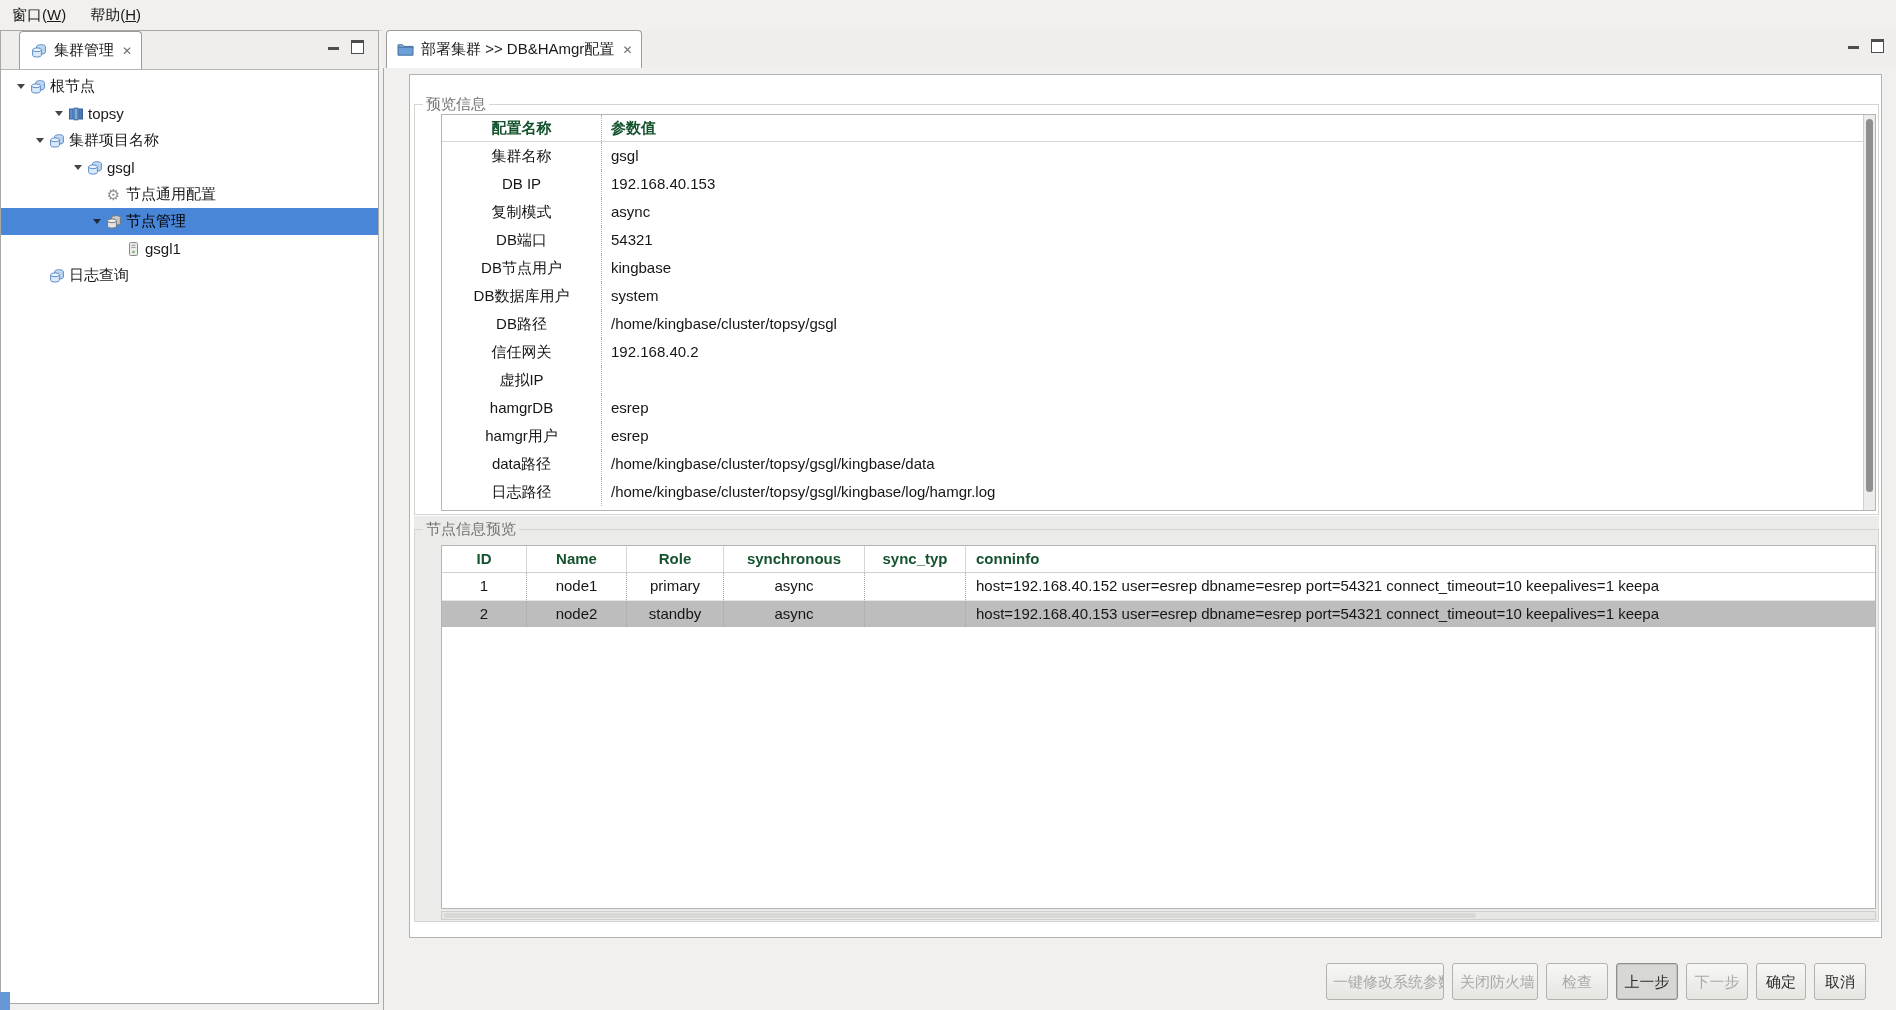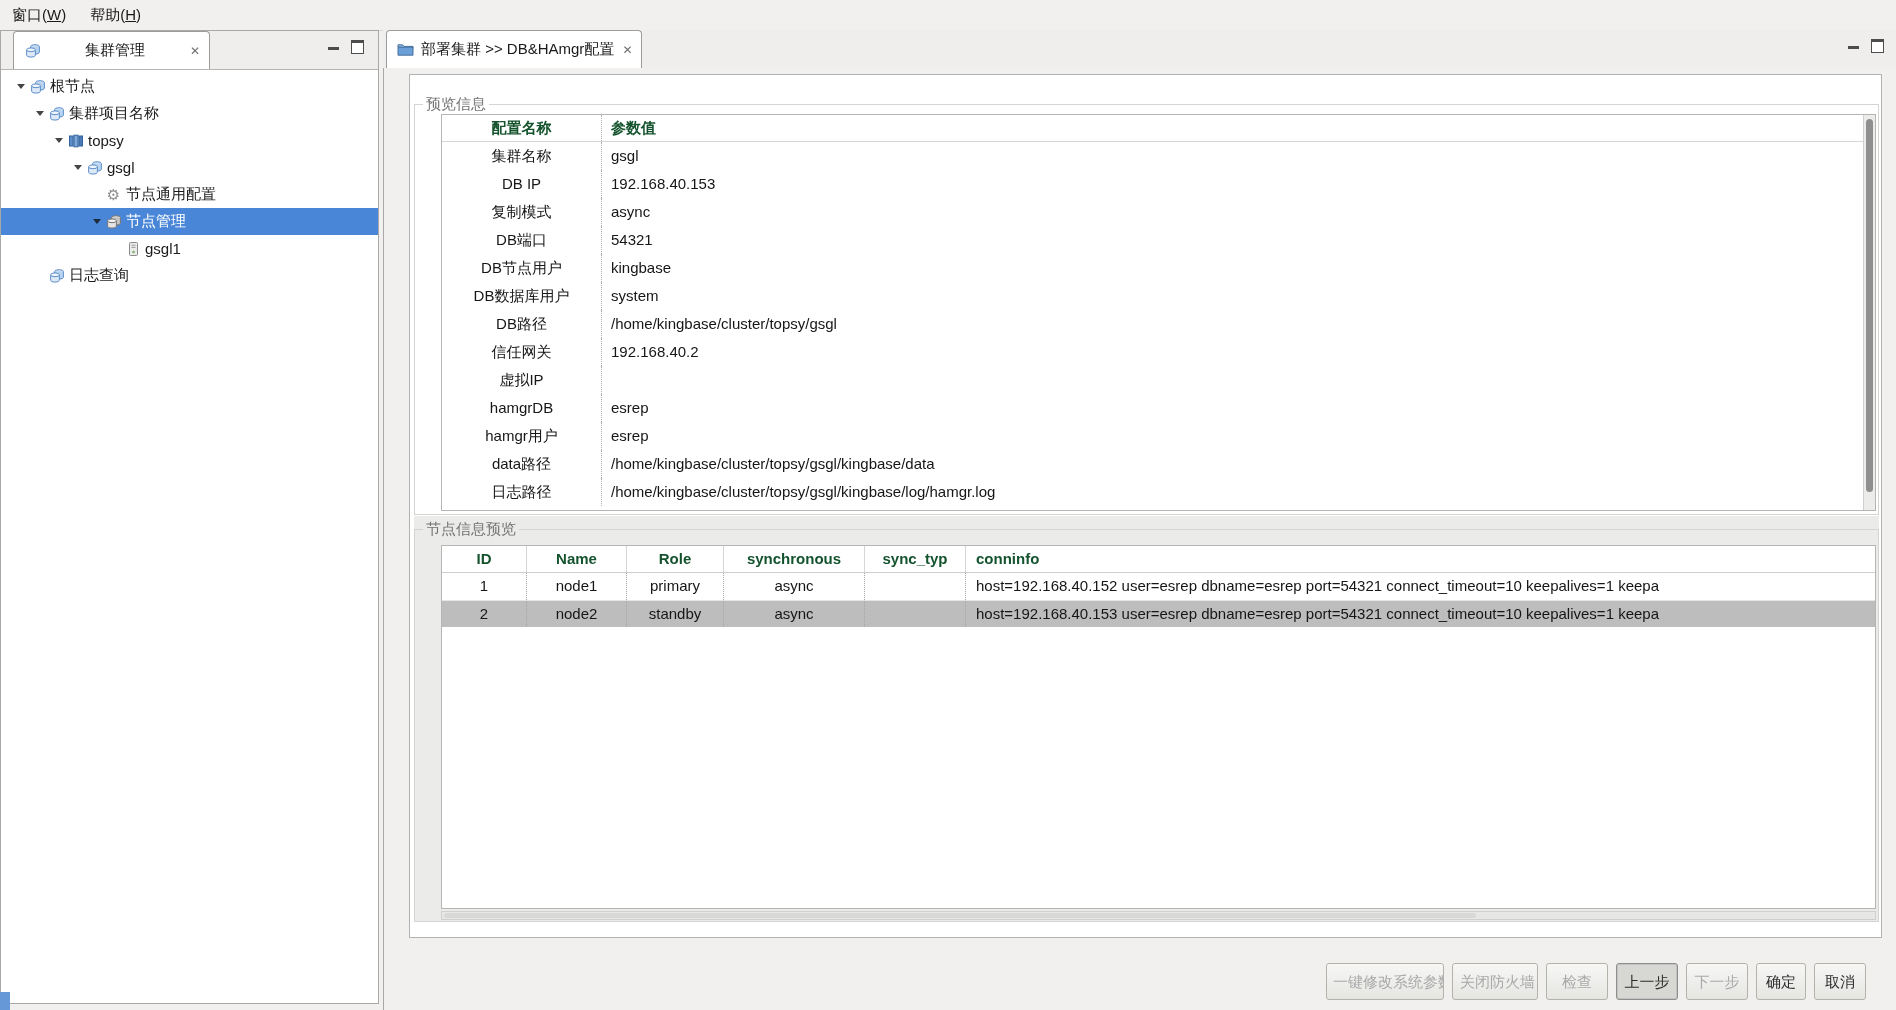--- a/index.html
+++ b/index.html
@@ -19,24 +19,24 @@
     border-radius:4px 4px 0 0;display:flex;align-items:center;padding:0 9px;box-sizing:border-box;font-size:15px;z-index:3;}
   .tab .tab-label{margin:0 6px;white-space:nowrap;}
   .close-icon{font-size:12px;color:#6f6f6f;line-height:12px;margin-left:2px;}
   .close-icon::before{content:"✕";}
   .trim-icons{position:absolute;top:9px;display:flex;gap:12px;align-items:flex-start;z-index:4;}
   .min-icon{width:11px;height:9px;border-bottom:3px solid #4d4d4d;margin-top:-2px;}
   .max-icon{width:11px;height:10px;border:1px solid #4d4d4d;border-top:3px solid #4d4d4d;background:#fff;}
   
   .left-panel{position:absolute;left:0;top:30px;width:379px;height:974px;background:#ffffff;
     border:1px solid #a8a8a6;box-sizing:border-box;}
-  .left-panel .tab{left:12px;gap:37px;}
+  .left-panel .tab{left:18px;}
   .tree{position:absolute;left:0;top:38px;right:0;bottom:0;padding-top:4px;overflow:hidden;font-size:15px;}
   .tree-row{height:27px;display:flex;align-items:center;white-space:nowrap;cursor:default;}
-  .tree-row.sel{background:#4a86d8;color:#ffffff;}
+  .tree-row.sel{background:#4a86d8;color:#000000;}
   .arrow-box{width:15px;display:flex;justify-content:center;flex:0 0 15px;}
   .tri-down{width:0;height:0;border-left:4px solid transparent;border-right:4px solid transparent;border-top:5px solid #454545;}
   .sel .tri-down{border-top-color:#1d2a38;}
   .ticon{width:19px;flex:0 0 19px;display:flex;align-items:center;justify-content:center;}
   .ticon svg{display:block;}
   .gear-glyph{font-size:15px;color:#8e8e8e;line-height:15px;}
   .tlabel{margin-left:3px;}
   
   .editor{position:absolute;left:383px;top:30px;width:1513px;height:980px;}
   .editor .tab{left:3px;}
@@ -126,46 +126,46 @@
     <span class="ticon">
             <svg width="16" height="16" viewBox="0 0 16 16">
     <ellipse cx="10" cy="3.6" rx="4.4" ry="1.9" fill="#cfe2f6" stroke="#5f8fca"></ellipse>
     <path d="M5.6 3.6 v5.6 a4.4 1.9 0 0 0 8.8 0 v-5.6" fill="#b9d4ef" stroke="#5f8fca"></path>
     <path d="M1.6 6.8 v5.4 a4.4 1.9 0 0 0 8.8 0 v-5.4" fill="#dce9f8" stroke="#5f8fca"></path>
     <ellipse cx="6" cy="6.8" rx="4.4" ry="1.9" fill="#eef5fc" stroke="#5f8fca"></ellipse>
   </svg>
           </span>
     <span class="tlabel">根节点</span>
   </div>
-        <div class="tree-row" style="padding-left: 31px;">
-    <span class="arrow-box">
-            <span class="tri-down"></span>
-          </span>
-    <span class="ticon">
-            <svg width="16" height="16" viewBox="0 0 16 16">
-    <ellipse cx="10" cy="3.6" rx="4.4" ry="1.9" fill="#cfe2f6" stroke="#5f8fca"></ellipse>
-    <path d="M5.6 3.6 v5.6 a4.4 1.9 0 0 0 8.8 0 v-5.6" fill="#b9d4ef" stroke="#5f8fca"></path>
-    <path d="M1.6 6.8 v5.4 a4.4 1.9 0 0 0 8.8 0 v-5.4" fill="#dce9f8" stroke="#5f8fca"></path>
-    <ellipse cx="6" cy="6.8" rx="4.4" ry="1.9" fill="#eef5fc" stroke="#5f8fca"></ellipse>
-  </svg>
-          </span>
-    <span class="tlabel">集群项目名称</span>
-  </div>
         <div class="tree-row" style="padding-left: 50px;">
     <span class="arrow-box">
             <span class="tri-down"></span>
           </span>
     <span class="ticon">
             <svg width="16" height="16" viewBox="0 0 16 16">
     <rect x="1.5" y="3" width="3.6" height="10" fill="#5d8ec9" stroke="#33639c"></rect>
     <rect x="6" y="2.2" width="4" height="11.6" fill="#7fa9d9" stroke="#33639c"></rect>
     <rect x="10.9" y="3" width="3.6" height="10" fill="#4a7bb5" stroke="#33639c"></rect>
   </svg>
           </span>
     <span class="tlabel">topsy</span>
+  </div>
+        <div class="tree-row" style="padding-left: 31px;">
+    <span class="arrow-box">
+            <span class="tri-down"></span>
+          </span>
+    <span class="ticon">
+            <svg width="16" height="16" viewBox="0 0 16 16">
+    <ellipse cx="10" cy="3.6" rx="4.4" ry="1.9" fill="#cfe2f6" stroke="#5f8fca"></ellipse>
+    <path d="M5.6 3.6 v5.6 a4.4 1.9 0 0 0 8.8 0 v-5.6" fill="#b9d4ef" stroke="#5f8fca"></path>
+    <path d="M1.6 6.8 v5.4 a4.4 1.9 0 0 0 8.8 0 v-5.4" fill="#dce9f8" stroke="#5f8fca"></path>
+    <ellipse cx="6" cy="6.8" rx="4.4" ry="1.9" fill="#eef5fc" stroke="#5f8fca"></ellipse>
+  </svg>
+          </span>
+    <span class="tlabel">集群项目名称</span>
   </div>
         <div class="tree-row" style="padding-left: 69px;">
     <span class="arrow-box">
             <span class="tri-down"></span>
           </span>
     <span class="ticon">
             <svg width="16" height="16" viewBox="0 0 16 16">
     <ellipse cx="10" cy="3.6" rx="4.4" ry="1.9" fill="#cfe2f6" stroke="#5f8fca"></ellipse>
     <path d="M5.6 3.6 v5.6 a4.4 1.9 0 0 0 8.8 0 v-5.6" fill="#b9d4ef" stroke="#5f8fca"></path>
     <path d="M1.6 6.8 v5.4 a4.4 1.9 0 0 0 8.8 0 v-5.4" fill="#dce9f8" stroke="#5f8fca"></path>

